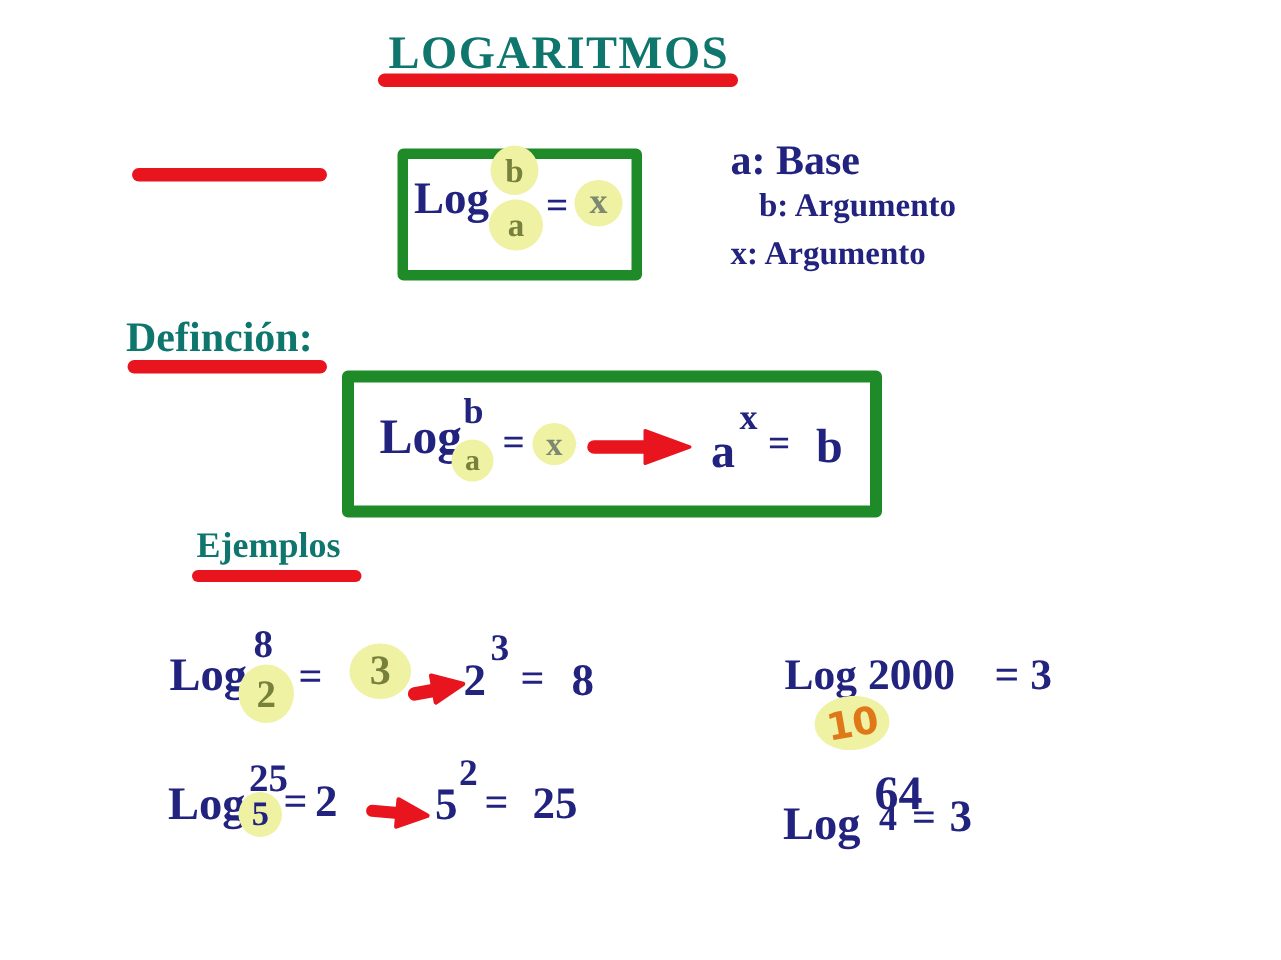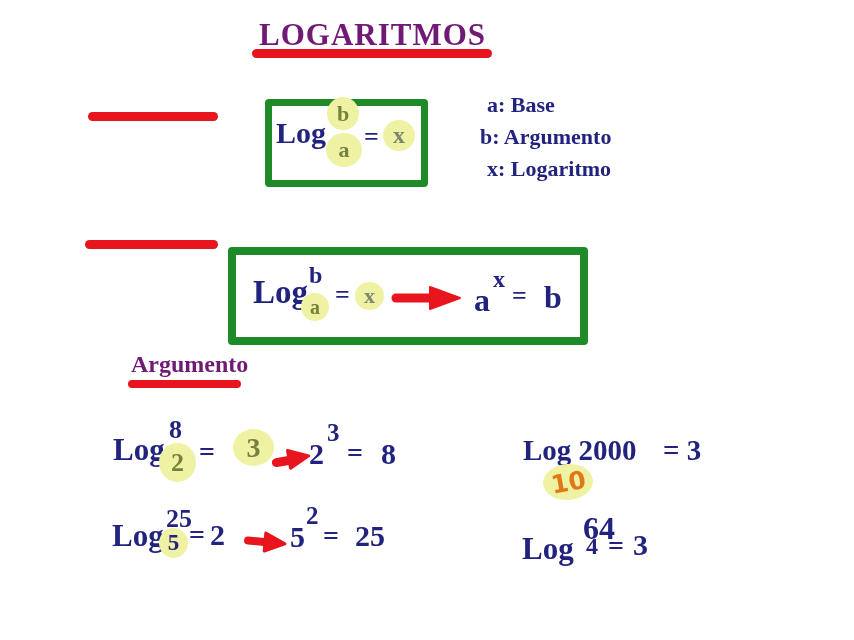--- a/index.html
+++ b/index.html
@@ -2,21 +2,21 @@
 <html><head>
 <meta charset="utf-8">
 <style>
   html,body{margin:0;padding:0;background:#ffffff;}
   .slide{
     position:relative;width:854px;height:640px;background:#ffffff;
     font-family:"Liberation Serif", serif;font-weight:bold;overflow:hidden;
   }
   .abs{position:absolute;white-space:nowrap;}
   .navy{color:#22237f;}
-  .red{color:#701a75;}
+  .red{color:#0f766e;}
   .olive{color:#77813c;}
   .grayolive{color:#7d8873;}
   .orange{color:#e0781a;}
   .rule{position:absolute;background:#e8141e;border-radius:5px;}
   .chip{
     position:absolute;background:#eef2a2;border-radius:50%;
     display:flex;align-items:center;justify-content:center;
   }
   .gbox{position:absolute;background:#ffffff;border:7px solid #1f8b28;border-radius:4px;}
   .gbox2{position:absolute;background:#ffffff;border:8px solid #1f8b28;border-radius:4px;}
@@ -41,25 +41,26 @@
     <div class="chip" style="left:54px;top:27px;width:36px;height:34px;">
       <span class="olive" style="font-size:22px;">a</span>
     </div>
     <span class="abs navy" style="left:92px;top:16px;font-size:26px;">=</span>
     <div class="chip" style="left:111px;top:14px;width:32px;height:31px;">
       <span class="grayolive" style="font-size:24px;">x</span>
     </div>
   </div>
 
   <div class="group">
-    <span class="abs navy" style="left:487px;top:92px;font-size:22px;">a: Base</span>
-    <span class="abs navy" style="left:480px;top:124px;font-size:22px;">b: Argumento</span>
-    <span class="abs navy" style="left:487px;top:156px;font-size:22px;">x: Logaritmo</span>
+    <span class="abs navy" style="left:487px;top:92px;font-size:28px;">a: Base</span>
+    <span class="abs navy" style="left:506px;top:124px;font-size:22px;">b: Argumento</span>
+    <span class="abs navy" style="left:487px;top:156px;font-size:22px;">x: Argumento</span>
   </div>
 
+  <div class="abs red" style="left:84px;top:210px;font-size:28px;">Definción:</div>
   <div class="rule" style="left:85px;top:240px;width:133px;height:9px;"></div>
 
   <div class="gbox2" style="left:228px;top:247px;width:344px;height:82px;">
     <span class="abs navy" style="left:17px;top:19px;font-size:33px;">Log</span>
     <span class="abs navy" style="left:73px;top:7px;font-size:24px;">b</span>
     <div class="chip" style="left:65px;top:38px;width:28px;height:28px;">
       <span class="olive" style="font-size:20px;">a</span>
     </div>
     <span class="abs navy" style="left:99px;top:25px;font-size:26px;">=</span>
     <div class="chip" style="left:119px;top:27px;width:29px;height:28px;">
@@ -68,21 +69,21 @@
     <svg class="abs" style="left:154px;top:29px;" width="74" height="28" viewBox="0 0 74 28">
       <line x1="6" y1="14" x2="42" y2="14" stroke="#e8141e" stroke-width="9" stroke-linecap="round"></line>
       <path d="M40 3 L70 14 L40 25 Z" fill="#e8141e" stroke="#e8141e" stroke-width="2" stroke-linejoin="round"></path>
     </svg>
     <span class="abs navy" style="left:238px;top:27px;font-size:32px;">a</span>
     <span class="abs navy" style="left:257px;top:11px;font-size:24px;">x</span>
     <span class="abs navy" style="left:276px;top:26px;font-size:26px;">=</span>
     <span class="abs navy" style="left:308px;top:24px;font-size:32px;">b</span>
   </div>
 
-  <div class="abs red" style="left:131px;top:351px;font-size:24px;">Argumento</div>
+  <div class="abs red" style="left:131px;top:351px;font-size:24px;">Ejemplos</div>
   <div class="rule" style="left:128px;top:380px;width:113px;height:8px;"></div>
 
   <div class="group">
     <span class="abs navy" style="left:113px;top:432px;font-size:31px;">Log</span>
     <span class="abs navy" style="left:169px;top:415px;font-size:26px;">8</span>
     <div class="chip" style="left:159px;top:443px;width:37px;height:39px;">
       <span class="olive" style="font-size:26px;">2</span>
     </div>
     <span class="abs navy" style="left:199px;top:436px;font-size:28px;">=</span>
     <div class="chip" style="left:233px;top:429px;width:41px;height:37px;">

